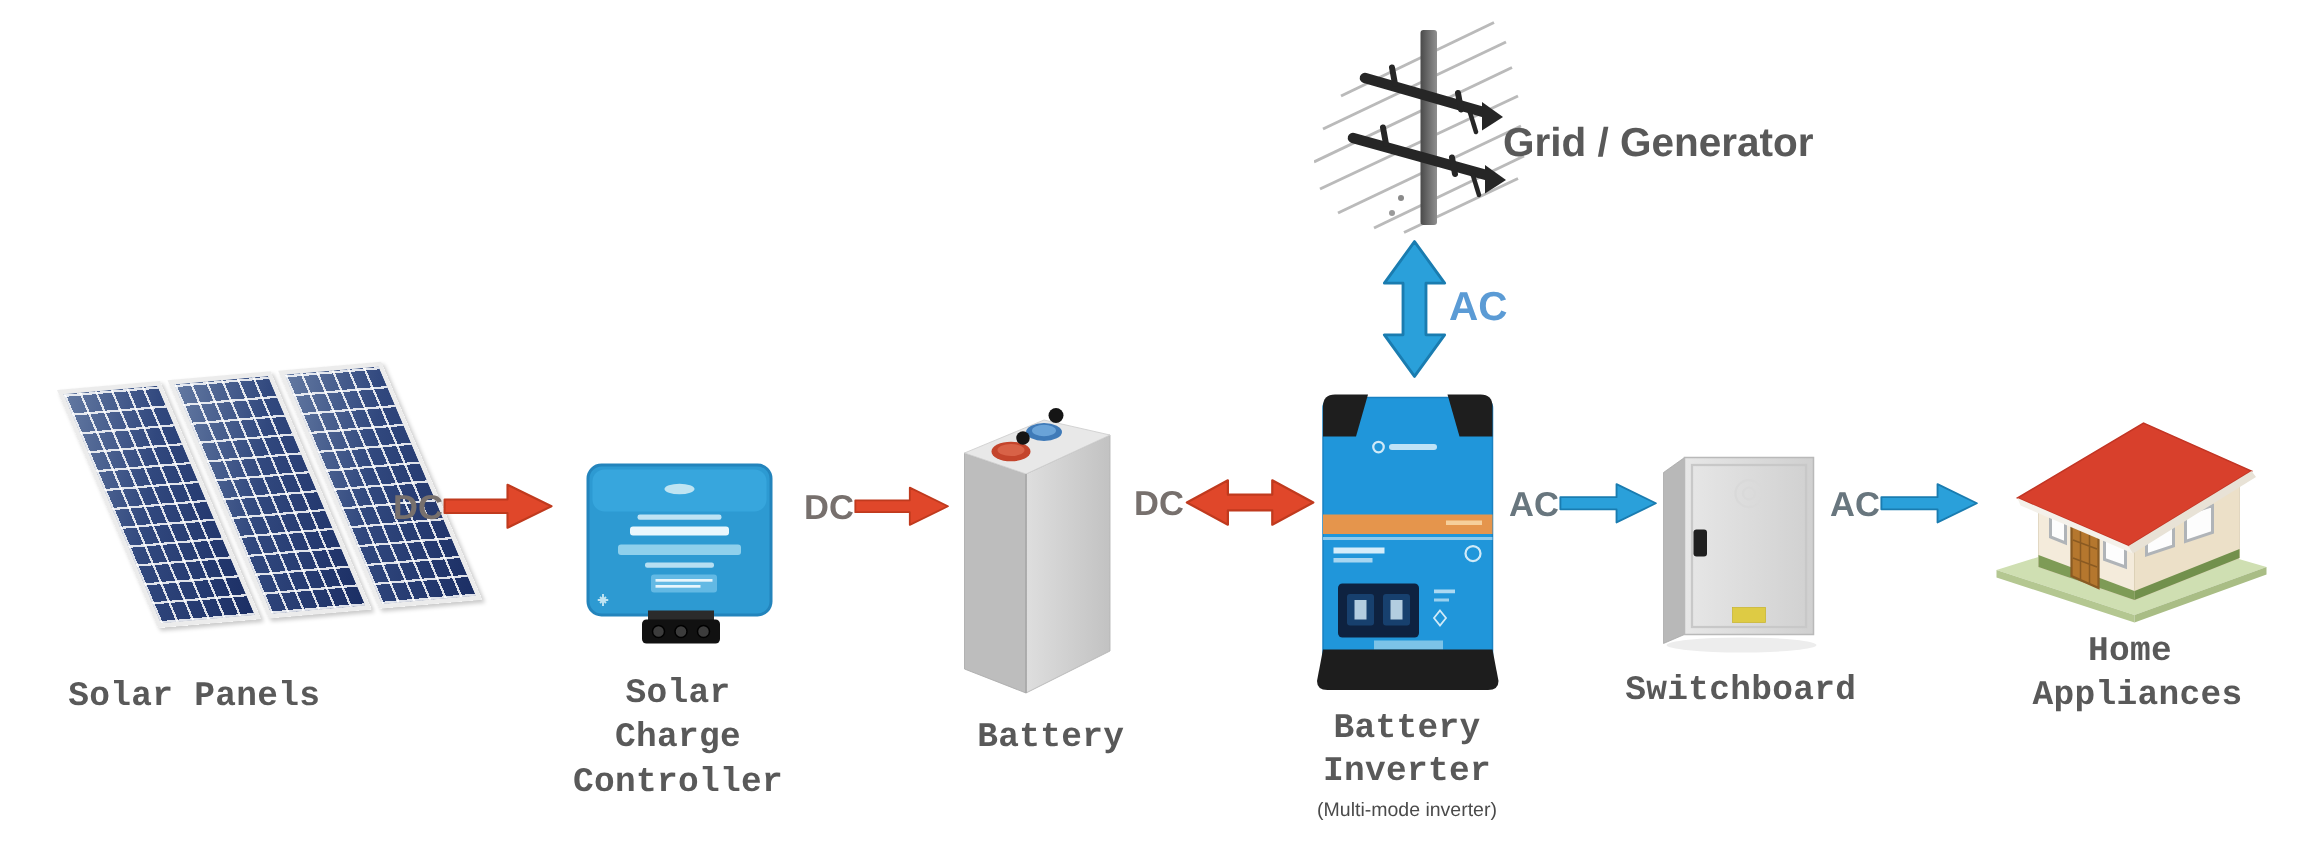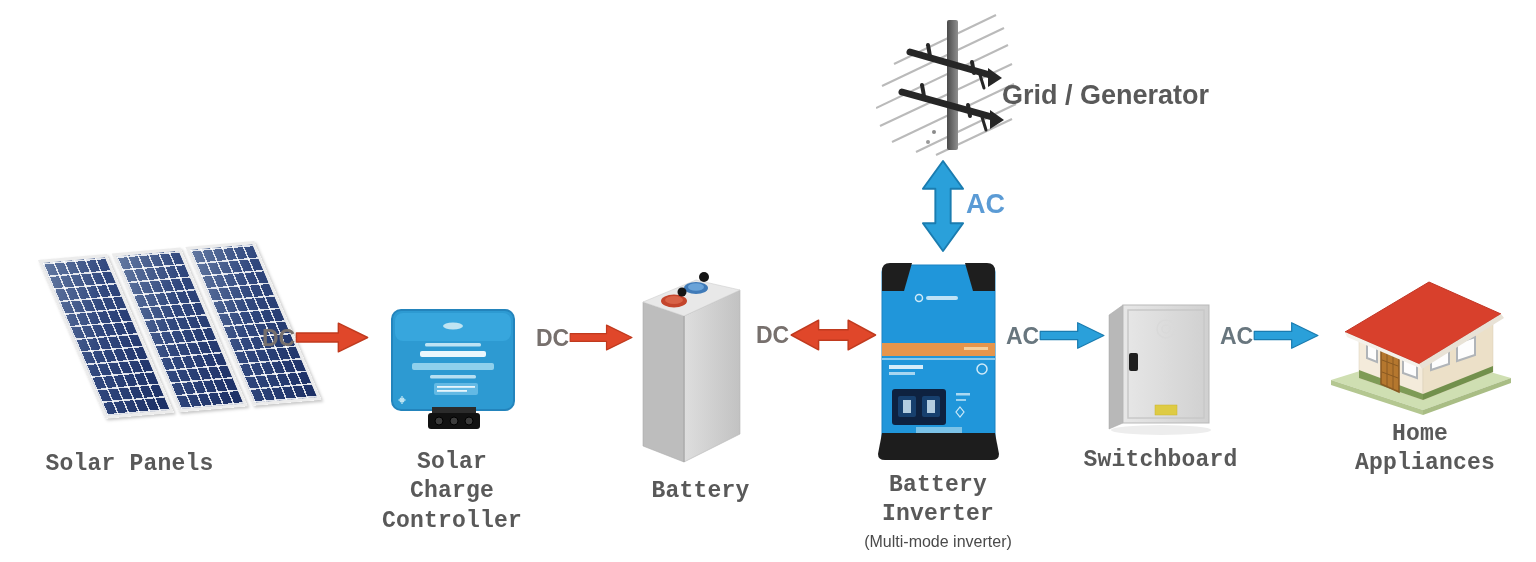--- a/index.html
+++ b/index.html
@@ -7,21 +7,21 @@
     position:relative;width:1536px;height:562px;background:#ffffff;overflow:hidden;
     font-family:"Liberation Sans", sans-serif;
   }
   
   .node{position:absolute;display:flex;flex-direction:column;align-items:center;}
   .node-label{
     font-size:23px;font-weight:bold;color:var(--node-label);
     text-align:center;line-height:1.28;letter-spacing:.2px;font-family:Liberation Mono, monospace;
   }
   .node-sublabel{
-    font-size:16px;font-weight:400;color:var(--sub-label);
+    font-size:13px;font-weight:400;color:var(--sub-label);
     text-align:center;line-height:1.25;margin-top:2px;white-space:nowrap;
   }
   
   .flow{position:absolute;display:flex;flex-direction:row;align-items:center;}
   .flow-label{font-size:23px;font-weight:bold;line-height:28px;}
   .flow-label.dc{color:var(--dc-label);}
   .flow-label.ac{color:var(--ac-label);}
   .flow-label.ac-top{color:var(--ac-top-label);}
   .dc-shape{fill:var(--dc-arrow);stroke:var(--dc-arrow-edge);stroke-width:2;stroke-linejoin:round;}
   .ac-shape{fill:var(--ac-arrow);stroke:var(--ac-arrow-edge);stroke-width:2;stroke-linejoin:round;}

